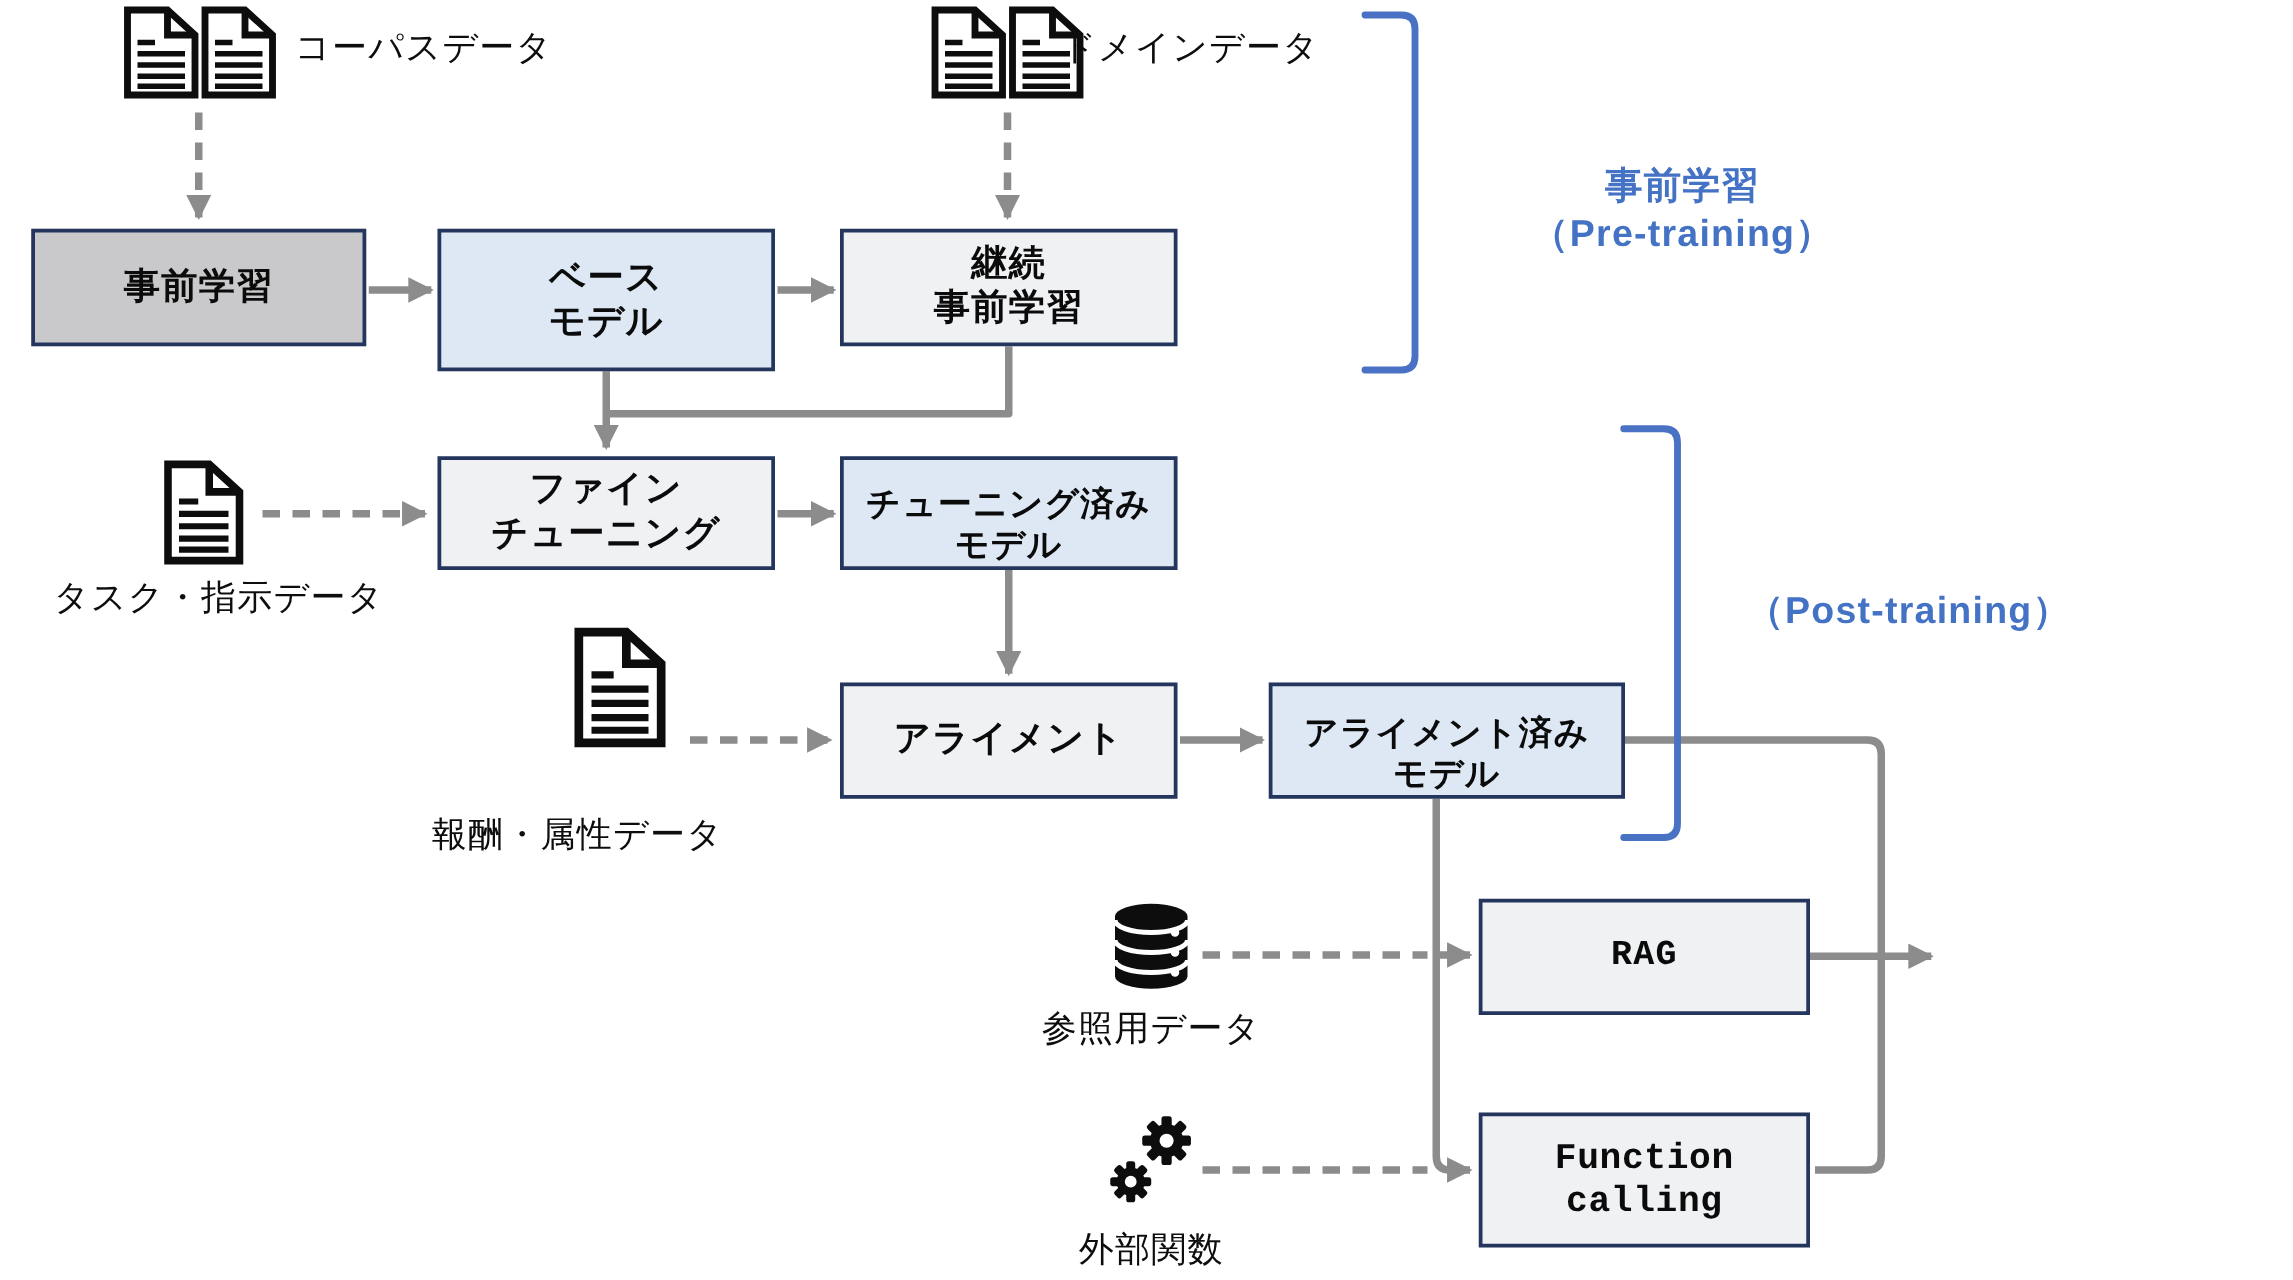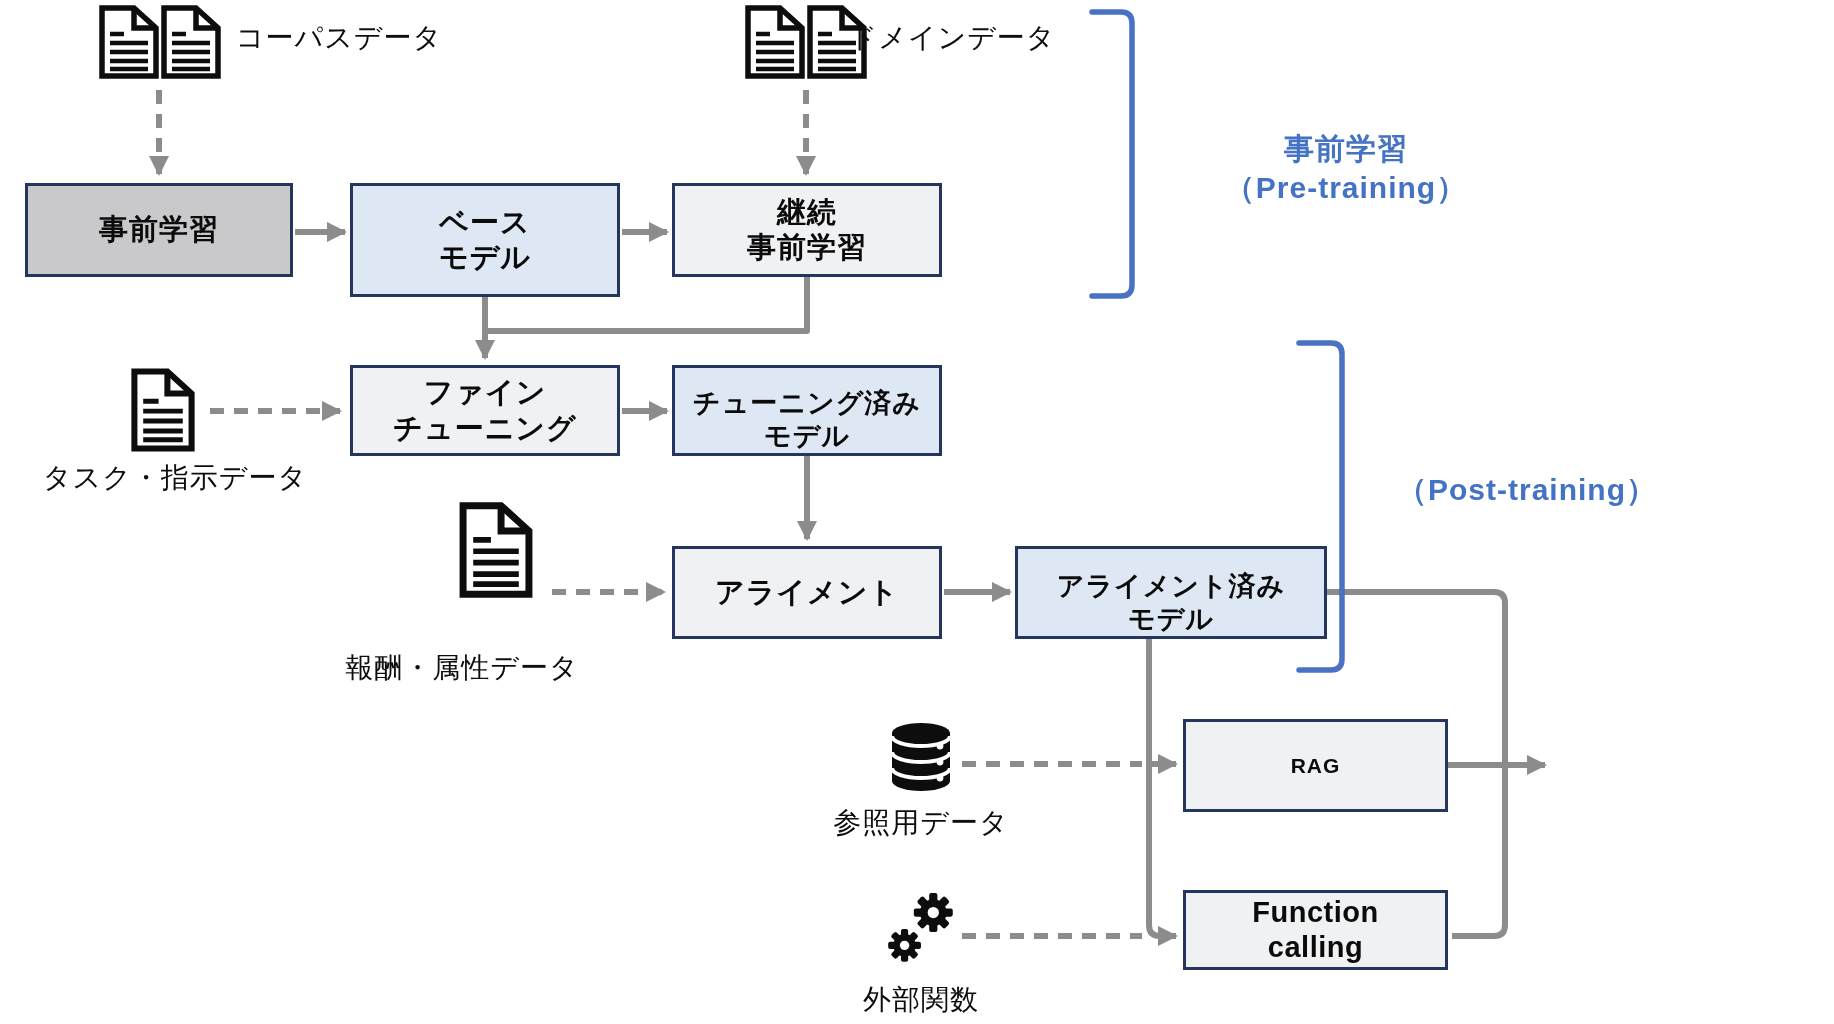--- a/index.html
+++ b/index.html
@@ -15,25 +15,25 @@
   .node{
     position:absolute;
     box-sizing:border-box;
     border:3px solid #24365E;
     display:flex;flex-direction:column;align-items:center;justify-content:center;
     text-align:center;
     font-weight:bold;color:#0b0b0b;
     font-size:29px;line-height:1.22;letter-spacing:1px;
   }
   .fill-gray{background:#C9C9CB;}
-  .fill-light{background:#F0F1F3;}
+  .fill-light{background:#F0F1F3;font-family:Liberation Mono, monospace;}
   .fill-blue{background:#DEE8F5;}
   .node.en{letter-spacing:0.5px;}
   .node.small{font-size:27px;justify-content:flex-end;}
-  .node.rag{font-size:21px;letter-spacing:1px;}
+  .node.rag{font-size:28px;letter-spacing:1px;}
   .flabel{
     position:absolute;transform:translate(-50%,-50%);
     white-space:nowrap;font-weight:normal;color:#0d0d0d;
     font-size:28px;letter-spacing:1px;
   }
   .stage{
     position:absolute;transform:translate(-50%,-50%);
     text-align:center;font-weight:bold;color:#4472C4;
     font-size:30px;line-height:1.3;white-space:nowrap;letter-spacing:1px;
   }
@@ -170,30 +170,30 @@
 
   <div class="node fill-blue small" style="left:672px;top:365px;width:270px;height:91px">
     <span>チューニング済み</span>
     <span>モデル</span>
   </div>
 
   <div class="node fill-light" style="left:672px;top:546px;width:270px;height:93px">
     <span>アライメント</span>
   </div>
 
-  <div class="node fill-blue small" style="left:1015px;top:546px;width:312px;height:93px">
+  <div class="node fill-blue small" style="left:1015px;top:546px;width:285px;height:93px">
     <span>アライメント済み</span>
     <span>モデル</span>
   </div>
 
   <div class="node fill-light rag en" style="left:1183px;top:719px;width:265px;height:93px">
     <span>RAG</span>
   </div>
 
-  <div class="node fill-light en" style="left:1183px;top:890px;width:265px;height:80px">
+  <div class="node fill-light en" style="left:1183px;top:890px;width:265px;height:108px">
     <span>Function</span>
     <span>calling</span>
   </div>
 
 
   <div class="flabel" style="left:339px;top:38px">コーパスデータ</div>
   <div class="flabel" style="left:952px;top:38px">ドメインデータ</div>
   <div class="flabel" style="left:175px;top:478px">タスク・指示データ</div>
   <div class="flabel" style="left:462px;top:668px">報酬・属性データ</div>
   <div class="flabel" style="left:921px;top:823px">参照用データ</div>

